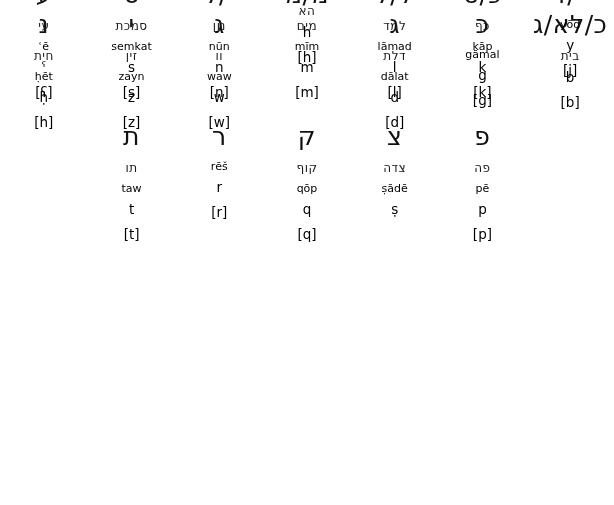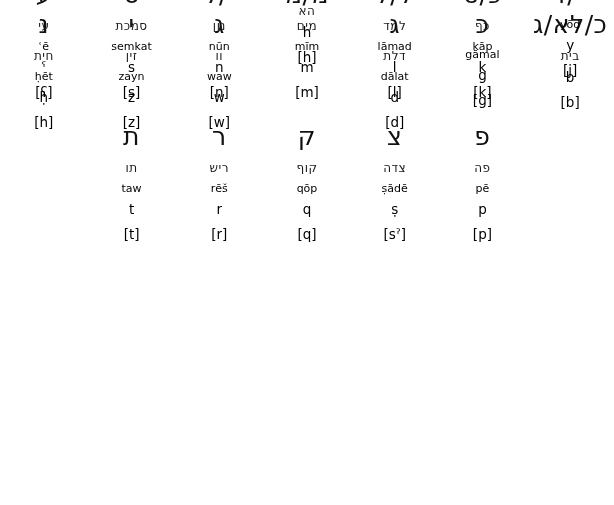--- a/index.html
+++ b/index.html
@@ -193,38 +193,36 @@
     </div>
     <div class="cell">
       <div class="glyph">ת</div>
       <div class="script">תו</div>
       <div class="name">taw</div>
       <div class="translit">t</div>
       <div class="ipa">[t]</div>
     </div>
     <div class="cell">
       <div class="glyph">ר</div>
-      <div class="script">ריש</div>
       <div class="name">rēš</div>
       <div class="translit">r</div>
       <div class="ipa">[r]</div>
     </div>
     <div class="cell">
       <div class="glyph">ק</div>
       <div class="script">קוף</div>
       <div class="name">qōp</div>
       <div class="translit">q</div>
       <div class="ipa">[q]</div>
     </div>
     <div class="cell">
       <div class="glyph">צ</div>
       <div class="script">צדה</div>
       <div class="name">ṣādē</div>
       <div class="translit">ṣ</div>
-      <div class="ipa">[sˀ]</div>
     </div>
     <div class="cell">
       <div class="glyph">פ</div>
       <div class="script">פה</div>
       <div class="name">pē</div>
       <div class="translit">p</div>
       <div class="ipa">[p]</div>
     </div>
   </div>
 

